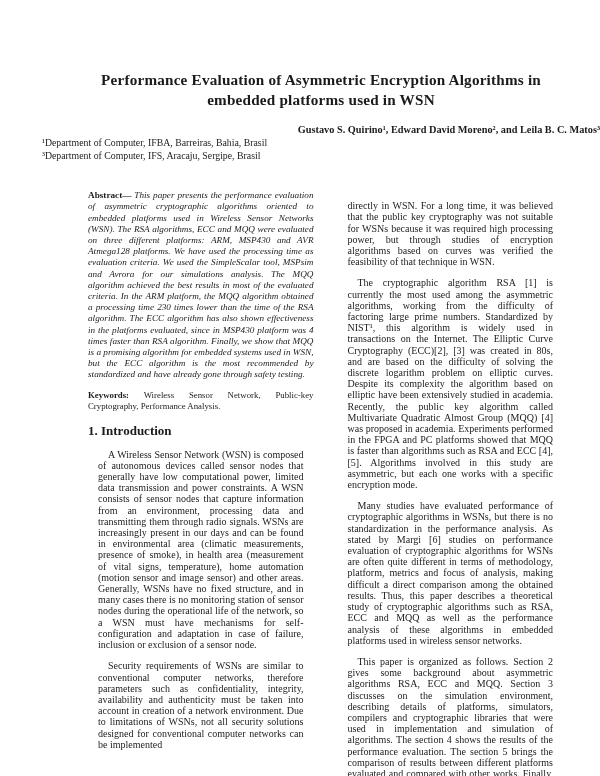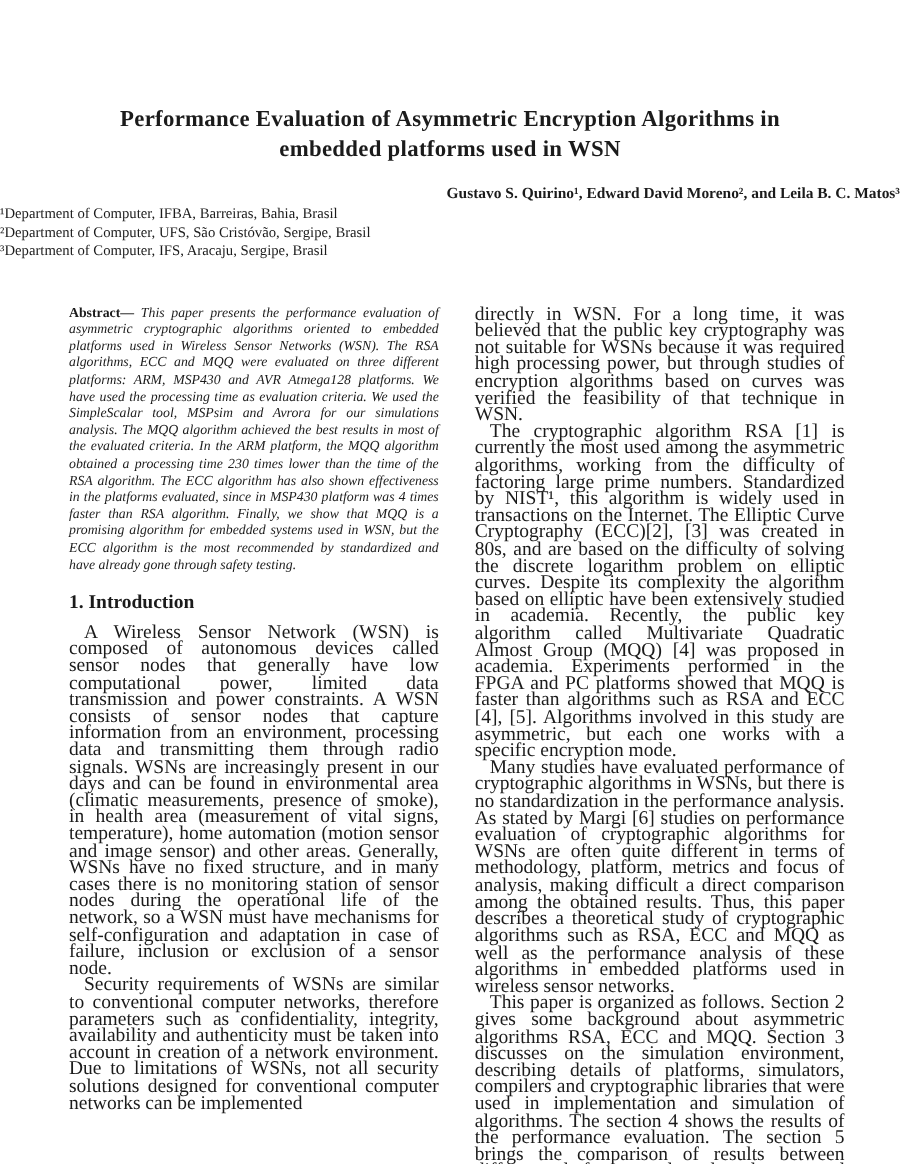--- a/index.html
+++ b/index.html
@@ -6,20 +6,21 @@
   .page {
     position: relative;
     width: 600px;
     height: 776px;
     margin: 0 auto;
     background: #ffffff;
     color: #1b1b1b;
     font-family: "Liberation Serif", "DejaVu Serif", serif;
     overflow: hidden;
     box-sizing: border-box;
+    padding-left: 42px;
   }
   .title {
     margin: 70px auto 0 auto;
     max-width: 496px;
     text-align: center;
     font-size: 15.2px;
     font-weight: bold;
     line-height: 19.5px;
     letter-spacing: 0.2px;
   }
@@ -54,22 +55,22 @@
     line-height: 11px;
     text-align: justify;
   }
   .keywords .keywords-label { font-weight: bold; }
   .section-heading {
     margin: 11px 0 6px 0;
     font-size: 13px;
     font-weight: bold;
   }
   .para {
-    margin: 0;
-    font-size: 13px;
+    margin: 10px;
+    font-size: 10px;
     line-height: 11.2px;
     text-align: justify;
     text-indent: 10px;
   }
   .para.continuation { text-indent: 0; }
   .footnote {
     margin-top: 13px;
     font-size: 7.9px;
     line-height: 10px;
     text-align: justify;
@@ -79,29 +80,31 @@
 <body>
 
 <div class="page">
 
   <div class="title">Performance Evaluation of Asymmetric Encryption Algorithms in embedded platforms used in WSN</div>
 
   <div class="authors">Gustavo S. Quirino¹, Edward David Moreno², and Leila B. C. Matos³</div>
 
   <div class="affiliations">
     <div>¹Department of Computer, IFBA, Barreiras, Bahia, Brasil</div>
-    <div>²Department of Computer, UFS, São Cristóvão, Sergipe, Brasil</div>
     <div>³Department of Computer, IFS, Aracaju, Sergipe, Brasil</div>
   </div>
 
   <div class="columns">
 
     <div class="col">
       <div class="abstract">
         <span class="abstract-label">Abstract—</span><span class="abstract-body"> This paper presents the performance evaluation of asymmetric cryptographic algorithms oriented to embedded platforms used in Wireless Sensor Networks (WSN). The RSA algorithms, ECC and MQQ were evaluated on three different platforms: ARM, MSP430 and AVR Atmega128 platforms. We have used the processing time as evaluation criteria. We used the SimpleScalar tool, MSPsim and Avrora for our simulations analysis. The MQQ algorithm achieved the best results in most of the evaluated criteria. In the ARM platform, the MQQ algorithm obtained a processing time 230 times lower than the time of the RSA algorithm. The ECC algorithm has also shown effectiveness in the platforms evaluated, since in MSP430 platform was 4 times faster than RSA algorithm. Finally, we show that MQQ is a promising algorithm for embedded systems used in WSN, but the ECC algorithm is the most recommended by standardized and have already gone through safety testing.</span>
+      </div>
+      <div class="keywords">
+        <span class="keywords-label">Keywords:</span><span> Wireless Sensor Network, Public-key Cryptography, Performance Analysis.</span>
       </div>
       <div class="section-heading">1. Introduction</div>
       <p class="para">A Wireless Sensor Network (WSN) is composed of autonomous devices called sensor nodes that generally have low computational power, limited data transmission and power constraints. A WSN consists of sensor nodes that capture information from an environment, processing data and transmitting them through radio signals. WSNs are increasingly present in our days and can be found in environmental area (climatic measurements, presence of smoke), in health area (measurement of vital signs, temperature), home automation (motion sensor and image sensor) and other areas. Generally, WSNs have no fixed structure, and in many cases there is no monitoring station of sensor nodes during the operational life of the network, so a WSN must have mechanisms for self-configuration and adaptation in case of failure, inclusion or exclusion of a sensor node.</p>
       <p class="para">Security requirements of WSNs are similar to conventional computer networks, therefore parameters such as confidentiality, integrity, availability and authenticity must be taken into account in creation of a network environment. Due to limitations of WSNs, not all security solutions designed for conventional computer networks can be implemented</p>
     </div>
 
     <div class="col">
       <p class="para continuation">directly in WSN. For a long time, it was believed that the public key cryptography was not suitable for WSNs because it was required high processing power, but through studies of encryption algorithms based on curves was verified the feasibility of that technique in WSN.</p>
       <p class="para">The cryptographic algorithm RSA [1] is currently the most used among the asymmetric algorithms, working from the difficulty of factoring large prime numbers. Standardized by NIST¹, this algorithm is widely used in transactions on the Internet. The Elliptic Curve Cryptography (ECC)[2], [3] was created in 80s, and are based on the difficulty of solving the discrete logarithm problem on elliptic curves. Despite its complexity the algorithm based on elliptic have been extensively studied in academia. Recently, the public key algorithm called Multivariate Quadratic Almost Group (MQQ) [4] was proposed in academia. Experiments performed in the FPGA and PC platforms showed that MQQ is faster than algorithms such as RSA and ECC [4], [5]. Algorithms involved in this study are asymmetric, but each one works with a specific encryption mode.</p>
       <p class="para">Many studies have evaluated performance of cryptographic algorithms in WSNs, but there is no standardization in the performance analysis. As stated by Margi [6] studies on performance evaluation of cryptographic algorithms for WSNs are often quite different in terms of methodology, platform, metrics and focus of analysis, making difficult a direct comparison among the obtained results. Thus, this paper describes a theoretical study of cryptographic algorithms such as RSA, ECC and MQQ as well as the performance analysis of these algorithms in embedded platforms used in wireless sensor networks.</p>

